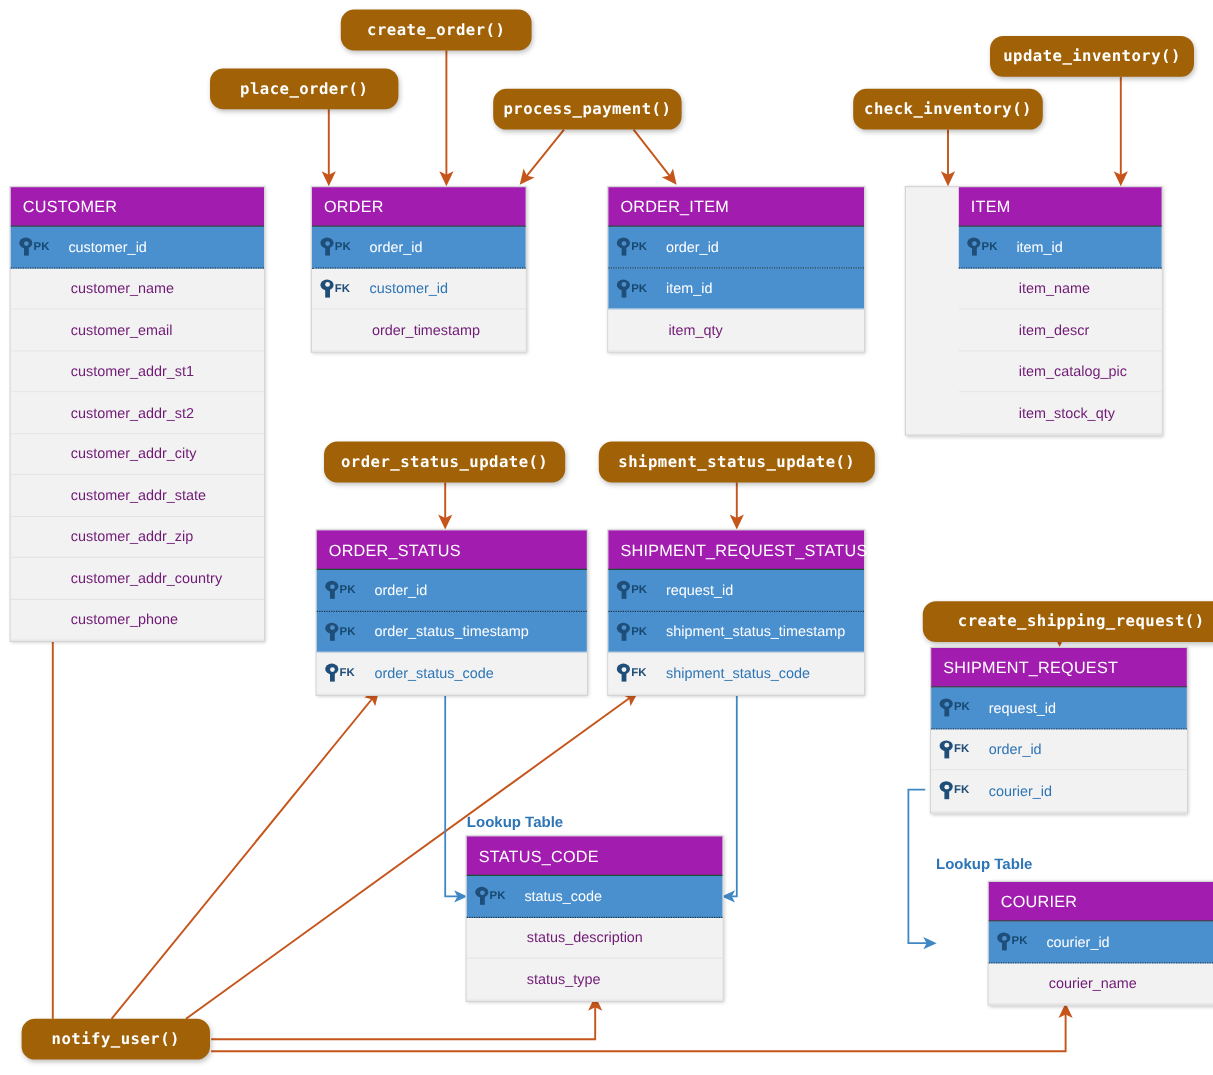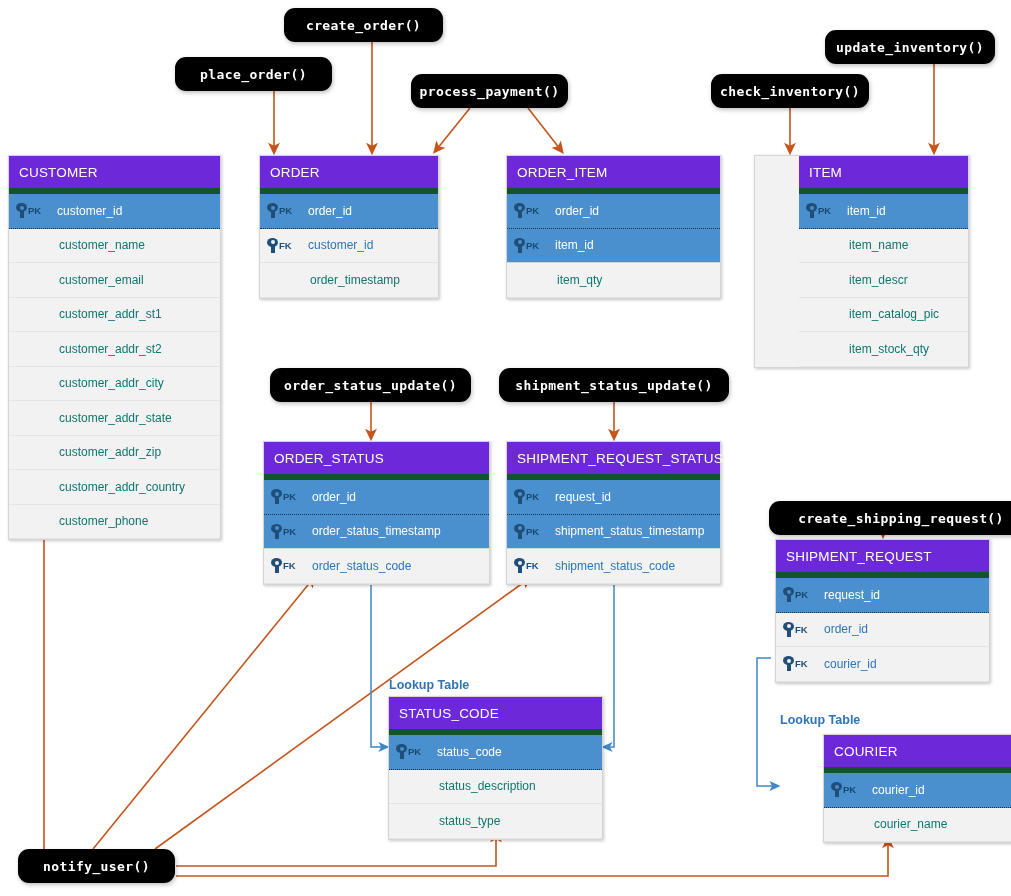--- a/index.html
+++ b/index.html
@@ -7,50 +7,50 @@
        font-family:"Liberation Sans", sans-serif;}
 
   #canvas{position:absolute;left:0;top:0;width:1011px;height:896px;}
 
   svg.wires{position:absolute;left:0;top:0;width:1011px;height:896px;pointer-events:none;}
 
   
   .table{position:absolute;box-sizing:border-box;
          background:#f2f2f2;border:1px solid #d5d5d5;
          box-shadow:1px 1px 3px rgba(0,0,0,.22);}
-  .t-head{height:32px;background:#6d28d9;color:#ffffff;
+  .t-head{height:32px;background:#a21caf;color:#ffffff;
           font-size:13.5px;letter-spacing:.2px;
           display:flex;align-items:center;padding-left:10px;
-          border-bottom:6px solid #14532d;}
+          border-bottom:1px solid #14532d;}
   .row{height:33.5px;display:flex;align-items:center;
        font-size:12px;color:#2e75b6;position:relative;}
   .row.pkrow{background:#4a90cf;color:#ffffff;}
   .row.fkrow{background:#f2f2f2;color:#2e75b6;}
-  .row.plain{background:#f2f2f2;color:#0f766e;}
+  .row.plain{background:#f2f2f2;color:#701a75;}
   .row .keycell{width:46px;flex:0 0 46px;display:flex;align-items:center;
                 padding-left:7px;box-sizing:border-box;}
   .row .kl{font-size:9.5px;font-weight:bold;color:#1f4e79;margin-left:1px;}
   .row.pkrow .kl{color:#17496f;}
   .row .nm{padding-left:2px;}
   .row.plain .nm{padding-left:4px;}
   .sep-dot{border-bottom:1.5px dotted #1b2f3e;}
   .sep-solid{border-bottom:1px solid #cfd8df;}
   .sep-light{border-bottom:1px solid #e4e4e4;}
 
   
   .key{width:11px;height:15px;position:relative;flex:0 0 11px;}
   .key i{position:absolute;background:#1f4e79;}
   .key .bulb{left:0;top:0;width:11px;height:9px;border-radius:50%;}
   .key .hole{left:3.5px;top:2.5px;width:4px;height:4px;border-radius:50%;background:#ffffff;}
   .row.pkrow .key .hole{background:#4a90cf;}
   .row.fkrow .key .hole,.row.plain .key .hole{background:#f2f2f2;}
   .key .stem{left:3.5px;top:7px;width:4px;height:8px;}
 
   
-  .pill{position:absolute;background:#000000;color:#ffffff;
+  .pill{position:absolute;background:#a16207;color:#ffffff;
         border-radius:11px;display:flex;align-items:center;justify-content:center;
         font-family:"DejaVu Sans Mono","Liberation Mono",monospace;
         font-size:13px;font-weight:bold;letter-spacing:.4px;
         box-shadow:1px 2px 4px rgba(0,0,0,.25);height:34px;white-space:nowrap;}
 
   .lookup-label{position:absolute;color:#2e75b6;font-size:12.5px;font-weight:bold;}
 </style>
 </head>
 <body>
 

